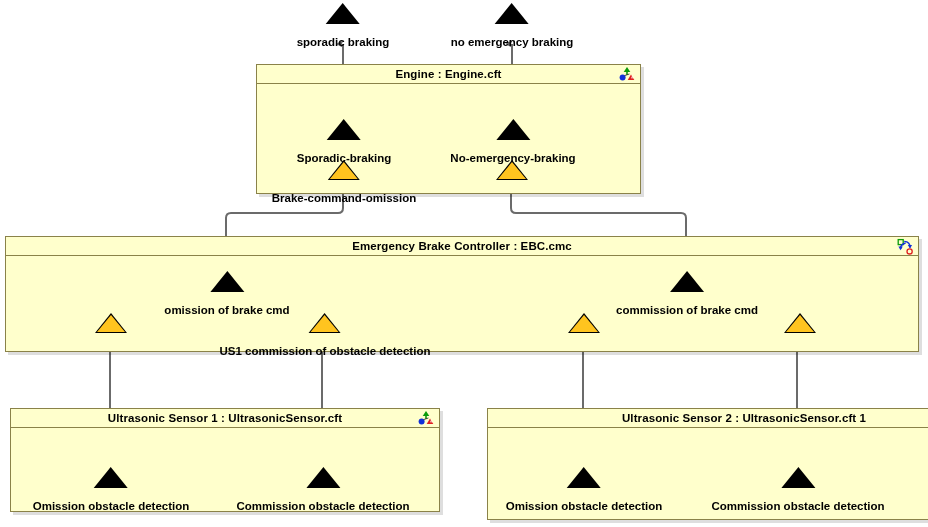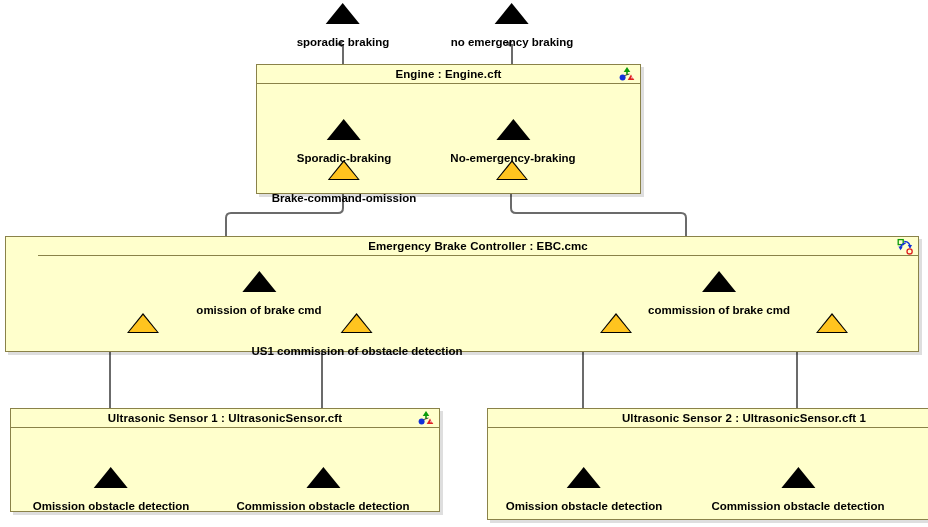--- a/index.html
+++ b/index.html
@@ -158,21 +158,21 @@
       <div class="node" style="left:87px;top:76px;">
         <div class="tri-y"></div>
         <div class="node-label">Brake-command-omission</div>
       </div>
       <div class="node" style="left:255px;top:76px;">
         <div class="tri-y"></div>
       </div>
     </div>
   </div>
 
-  <div class="box" style="left:5px;top:236px;width:914px;height:116px;padding-left:32px;">
+  <div class="box" style="left:5px;top:236px;width:914px;height:116px;">
     <div class="box-header">
       <span class="box-title">Emergency Brake Controller : EBC.cmc</span>
       <span class="corner-icon">
         <svg width="18" height="17" viewBox="0 0 18 17" xmlns="http://www.w3.org/2000/svg">
           <rect x="2.2" y="1.6" width="5" height="5" fill="none" stroke="#0a9b0a" stroke-width="1.3"></rect>
           <circle cx="13.6" cy="13.4" r="2.6" fill="none" stroke="#e02020" stroke-width="1.3"></circle>
           <path d="M8.2 3.4 Q14.4 3.8 14.0 9.6" stroke="#1230d8" stroke-width="1.4" fill="none"></path>
           <path d="M14.0 10.6 L11.8 7.0 L16.1 7.0 Z" fill="#1230d8"></path>
           <path d="M9.6 5.0 Q4.0 6.6 4.6 11.2" stroke="#1230d8" stroke-width="1.4" fill="none"></path>
           <path d="M4.6 12.2 L2.4 8.6 L6.8 8.6 Z" fill="#1230d8"></path>

